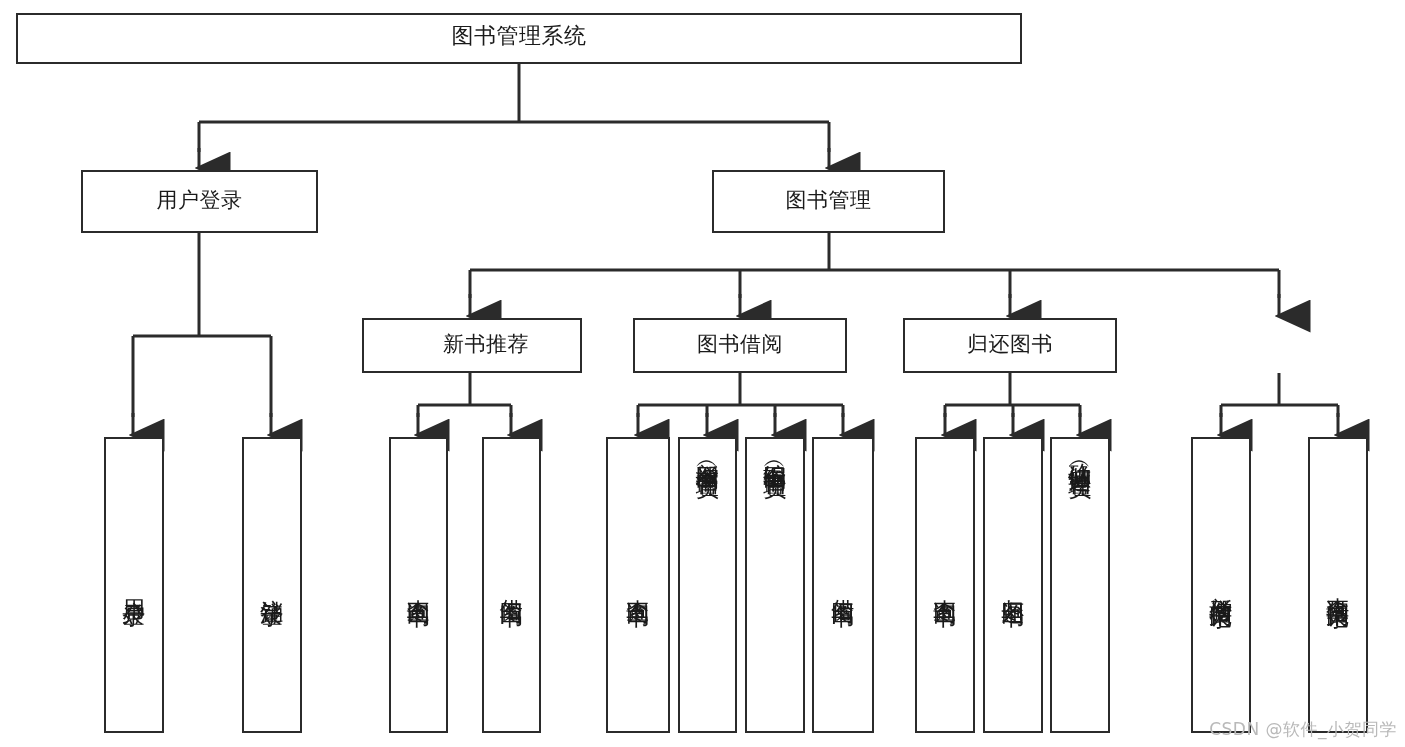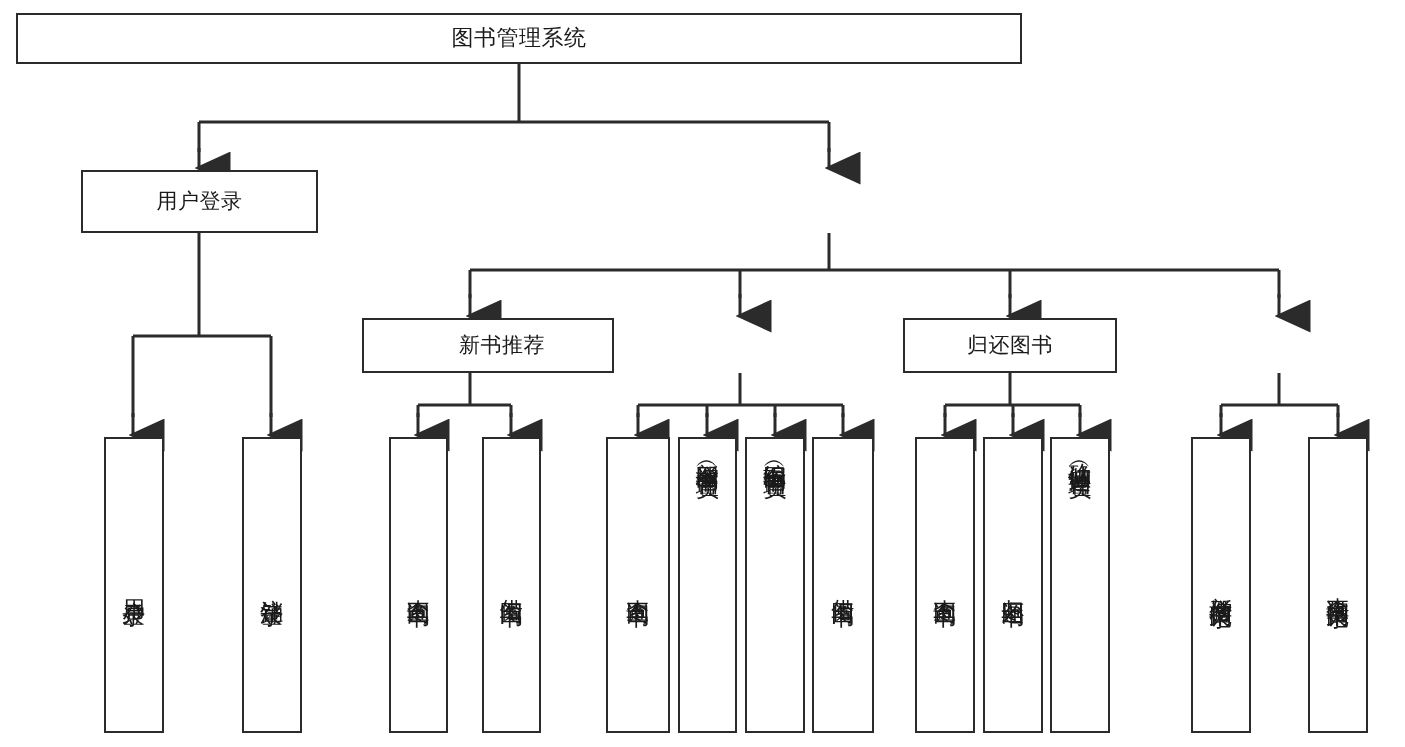--- a/index.html
+++ b/index.html
@@ -36,20 +36,21 @@
     z-index: 2;
   }
   .node-label {
     color: #1a1a1a;
     letter-spacing: 0.5px;
     white-space: nowrap;
   }
   .node.horizontal .node-label {
     font-size: 21px;
     line-height: 1.1;
+    font-family: Liberation Mono, monospace;
   }
   .node.root .node-label {
     font-size: 22px;
   }
   .node.vertical {
     align-items: flex-start;
     justify-content: center;
     padding-top: 6px;
   }
   .node.vertical .node-label {
@@ -154,23 +155,29 @@
     </g>
   </svg>
 
   <div class="node horizontal root" style="left:16px; top:13px; width:1006px; height:51px;">
     <span class="node-label">图书管理系统</span>
   </div>
 
   <div class="node horizontal" style="left:81px; top:170px; width:237px; height:63px;">
     <span class="node-label">用户登录</span>
   </div>
-
-  <div class="node horizontal" style="left:362px; top:318px; width:252px; height:55px;padding-left:28px;">
+  <div class="node horizontal" style="left:712px; top:170px; width:233px; height:63px;">
+    <span class="node-label">图书管理</span>
+  </div>
+
+  <div class="node horizontal" style="left:362px; top:318px; width:220px; height:55px;padding-left:28px;">
     <span class="node-label">新书推荐</span>
+  </div>
+  <div class="node horizontal" style="left:633px; top:318px; width:214px; height:55px;">
+    <span class="node-label">图书借阅</span>
   </div>
   <div class="node horizontal" style="left:903px; top:318px; width:214px; height:55px;">
     <span class="node-label">归还图书</span>
   </div>
 
   <div class="node vertical centered" style="left:104px; top:437px; width:60px; height:296px;">
     <span class="node-label">用户登录</span>
   </div>
   <div class="node vertical centered" style="left:242px; top:437px; width:60px; height:296px;">
     <span class="node-label">注销登录</span>
@@ -206,14 +213,15 @@
     <span class="node-label">确认归还（管理员）</span>
   </div>
 
   <div class="node vertical centered" style="left:1191px; top:437px; width:60px; height:296px;">
     <span class="node-label">新增借阅记录</span>
   </div>
   <div class="node vertical centered" style="left:1308px; top:437px; width:60px; height:296px;">
     <span class="node-label">查询借阅记录</span>
   </div>
 
+  <div id="watermark">CSDN @软件_小贺同学</div>
 
 </div>
 
 </body></html>

